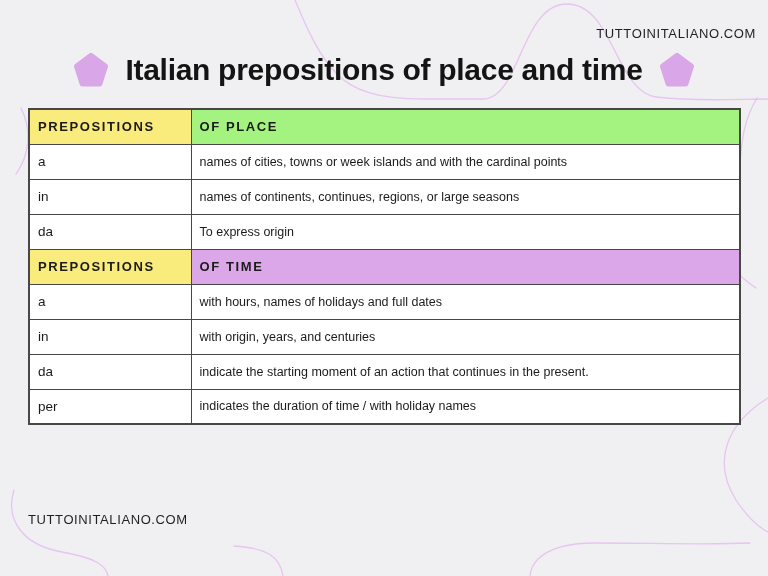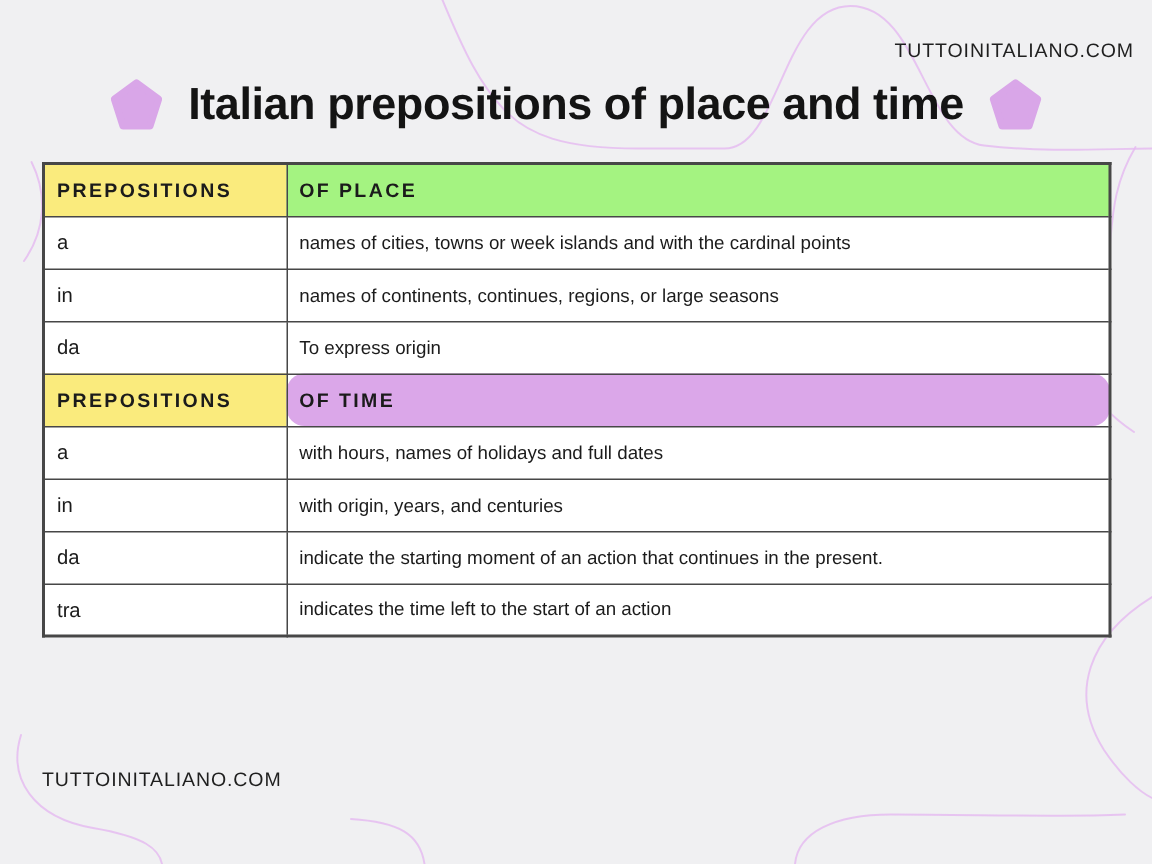--- a/index.html
+++ b/index.html
@@ -31,21 +31,21 @@
   }
   td {
     border:1px solid var(--border,#474747);
     height:35px; text-align:left; vertical-align:middle;
     padding:2px 8px; font-size:12.5px; color:var(--text,#1B1B1B);
   }
   td.c1 { width:162px; font-size:13.5px; }
   td.hdr { font-weight:700; font-size:13px; letter-spacing:1.6px; }
   td.c1.hdr { background:var(--yellow,#FAEB7D); }
   td.c2.green { background:var(--green,#A4F381);margin-left:16px; }
-  td.c2.purple { background:var(--purple,#DBA7E9);border-radius:12px; }
+  td.c2.purple { background:var(--purple,#DBA7E9); }
   td b { font-weight:400; }
 </style>
 </head>
 <body>
 
 <svg class="bg-deco" width="768" height="576" viewBox="0 0 768 576" aria-hidden="true">
   <path class="squiggle" d="M295,0 C310,36 320,56 336,73 C352,90 376,99 425,99 L483,99 C520,99 521,4 567,4 C613,4 616,92 656,97 C700,102 738,99 768,99" stroke="#E5B9F0"></path>
   <path class="squiggle" d="M21,108 C32,130 30,154 16,174" stroke="#E5B9F0"></path>
   <path class="squiggle" d="M757,98 C732,140 748,172 728,212 C712,242 726,268 756,288" stroke="#E5B9F0"></path>
   <path class="squiggle" d="M768,398 C726,424 712,462 736,500 C748,518 760,528 768,532" stroke="#E5B9F0"></path>
@@ -98,19 +98,19 @@
       </tr>
       <tr>
         <td class="c1">in</td>
         <td class="c2"><span>with </span><b>origin</b><span>, </span><b>years</b><span>, and </span><b>centuries</b></td>
       </tr>
       <tr>
         <td class="c1">da</td>
         <td class="c2"><span>indicate the </span><b>starting moment of an action that continues in the present</b><span>.</span></td>
       </tr>
       <tr>
-        <td class="c1">tra</td>
-        <td class="c2"><span>indicates the </span><b>time left to the start of an action</b></td>
+        <td class="c1">per</td>
+        <td class="c2"><span>indicates the </span><b>duration of time</b><span> / with </span><b>holiday names</b></td>
       </tr>
     </tbody>
 </table>
 
 <div class="brand bottom">TUTTOINITALIANO.COM</div>
 
 </body></html>

